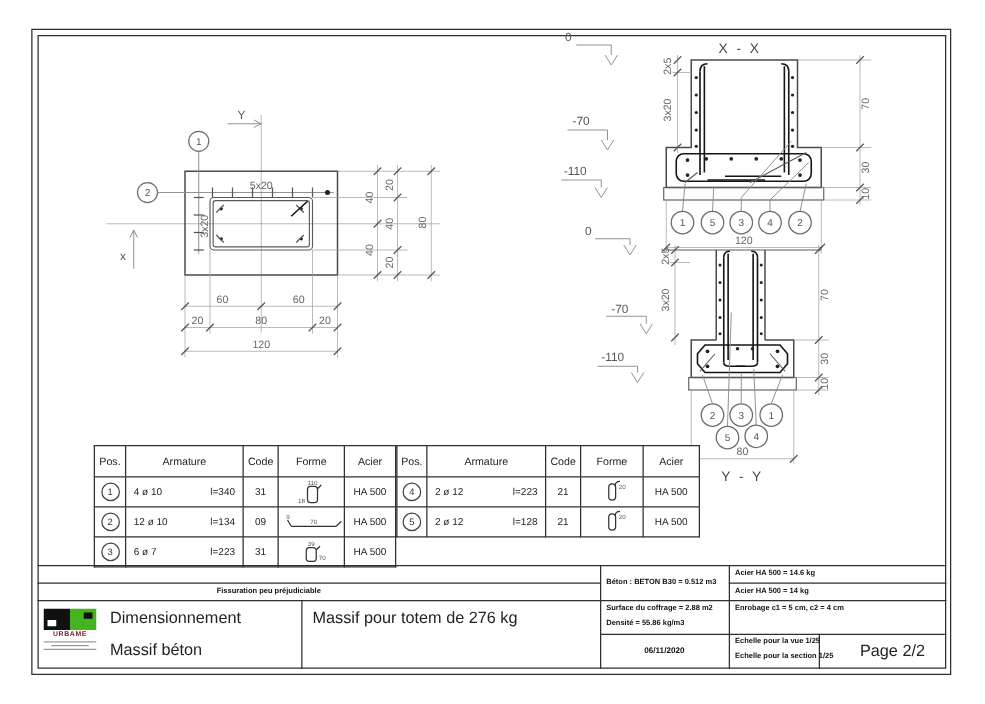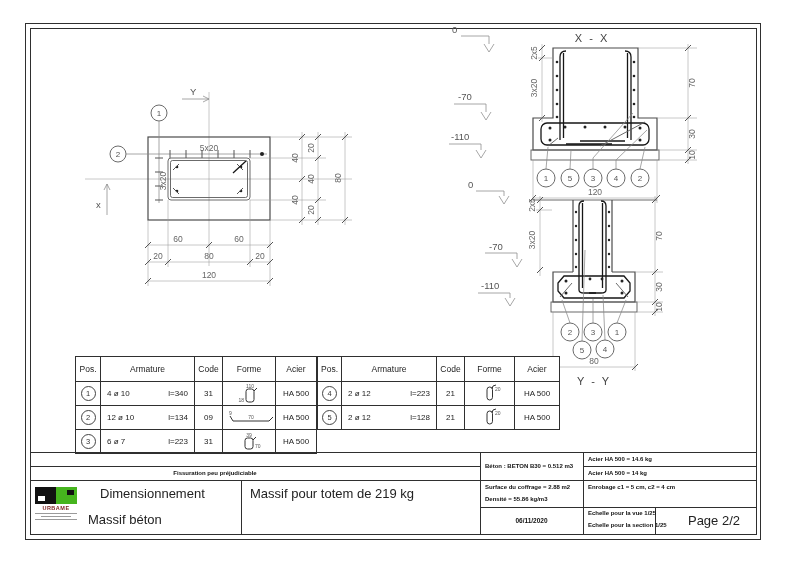--- a/index.html
+++ b/index.html
@@ -530,23 +530,23 @@
           <div class="sqg">
             <em></em>
           </div>
         </div>
       <div class="nm">URBAME</div>
       <div class="tl"></div>
       <div class="tl s"></div>
       <div class="tl"></div>
     </div>
 
-    <div class="t t13" style="left:100px;top:486px;">Dimensionnement</div>
+    <div class="t t13" style="left:88px;top:486px;">Dimensionnement</div>
     <div class="t t13" style="left:88px;top:512px;">Massif béton</div>
-    <div class="t t13" style="left:250px;top:486px;">Massif pour totem de 219 kg</div>
+    <div class="t t13" style="left:250px;top:486px;">Massif pour totem de 276 kg</div>
 
     <div class="t t6" style="left:485px;top:452px;height:28px;line-height:28px;">Béton : BETON B30 = 0.512 m3</div>
     <div class="t t6" style="left:588px;top:452px;height:14px;line-height:15px;">Acier HA 500 = 14.6 kg</div>
     <div class="t t6" style="left:588px;top:466px;height:14px;line-height:15px;">Acier HA 500 = 14 kg</div>
 
     <div class="t t6" style="left:485px;top:484px;">Surface du coffrage = 2.88 m2</div>
     <div class="t t6" style="left:485px;top:496px;">Densité = 55.86 kg/m3</div>
     <div class="t t6" style="left:588px;top:484px;">Enrobage  c1 = 5 cm,  c2 = 4 cm</div>
 
     <div class="t t6" style="left:480px;top:507px;width:103px;height:28px;line-height:28px;text-align:center;font-size:6.5px;">06/11/2020</div>

